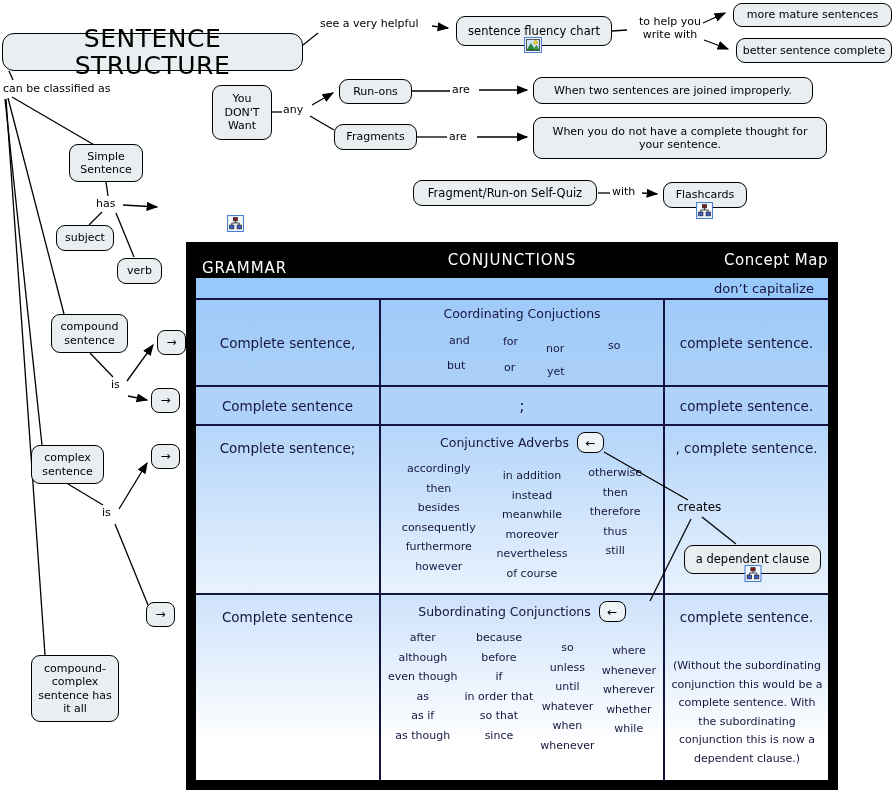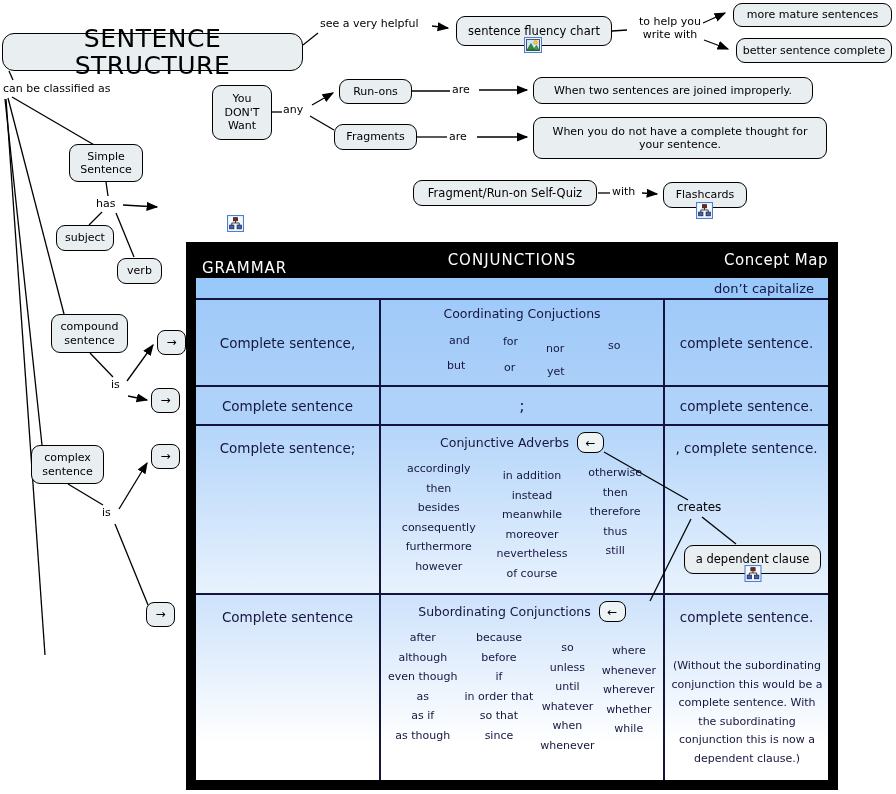--- a/index.html
+++ b/index.html
@@ -307,20 +307,21 @@
     </div>
 
   <div class="node" style="left:31px;top:445px;width:73px;height:39px">complex sentence</div>
   <div class="node mini" style="left:151px;top:444px;width:29px;height:25px">
       <span>→</span>
     </div>
   <div class="node mini" style="left:146px;top:602px;width:29px;height:25px">
       <span>→</span>
     </div>
 
+  <div class="node" style="left:31px;top:655px;width:88px;height:67px">compound-complex sentence has it all</div>
 
   <div class="node" style="left:684px;top:545px;width:137px;height:29px;font-size:11.5px">a dependent clause</div>
   <span class="icon-badge" style="left:744px;top:565px">
     <svg width="18" height="17" viewBox="0 0 16 16">
       <rect x="0.5" y="0.5" width="15" height="15" fill="#f4f8ff" stroke="#4a7fd4"></rect>
       <rect x="6" y="2.5" width="4" height="3" fill="#8b1a1a" stroke="#222" stroke-width="0.7"></rect>
       <path d="M8 5.5 V7.5 M4.5 7.5 H11.5 M4.5 7.5 V9.5 M11.5 7.5 V9.5" stroke="#222" stroke-width="0.8"></path>
       <rect x="2.5" y="9.5" width="4" height="3.5" fill="#3b5fd0" stroke="#222" stroke-width="0.7"></rect>
       <rect x="9.5" y="9.5" width="4" height="3.5" fill="#3b5fd0" stroke="#222" stroke-width="0.7"></rect>
     </svg>

